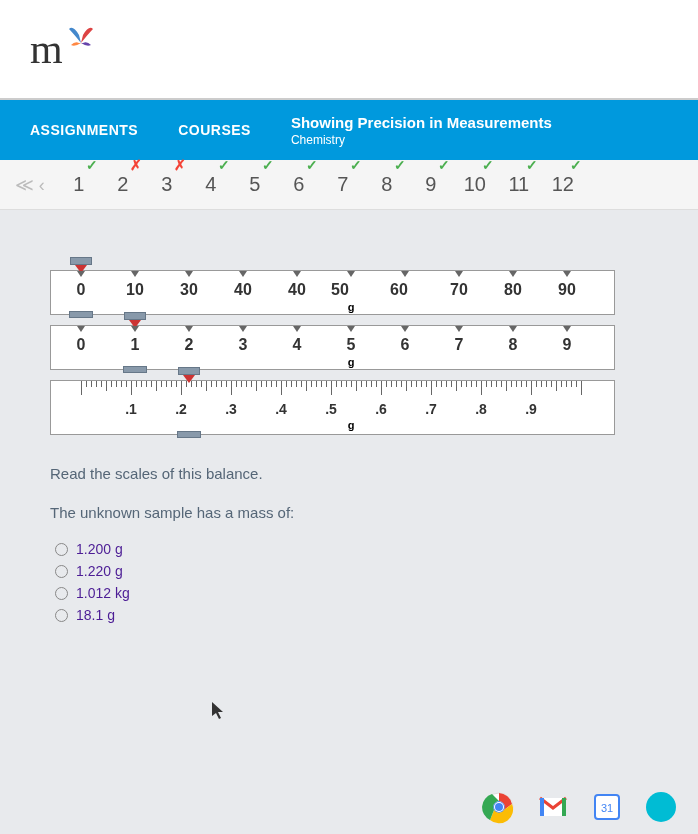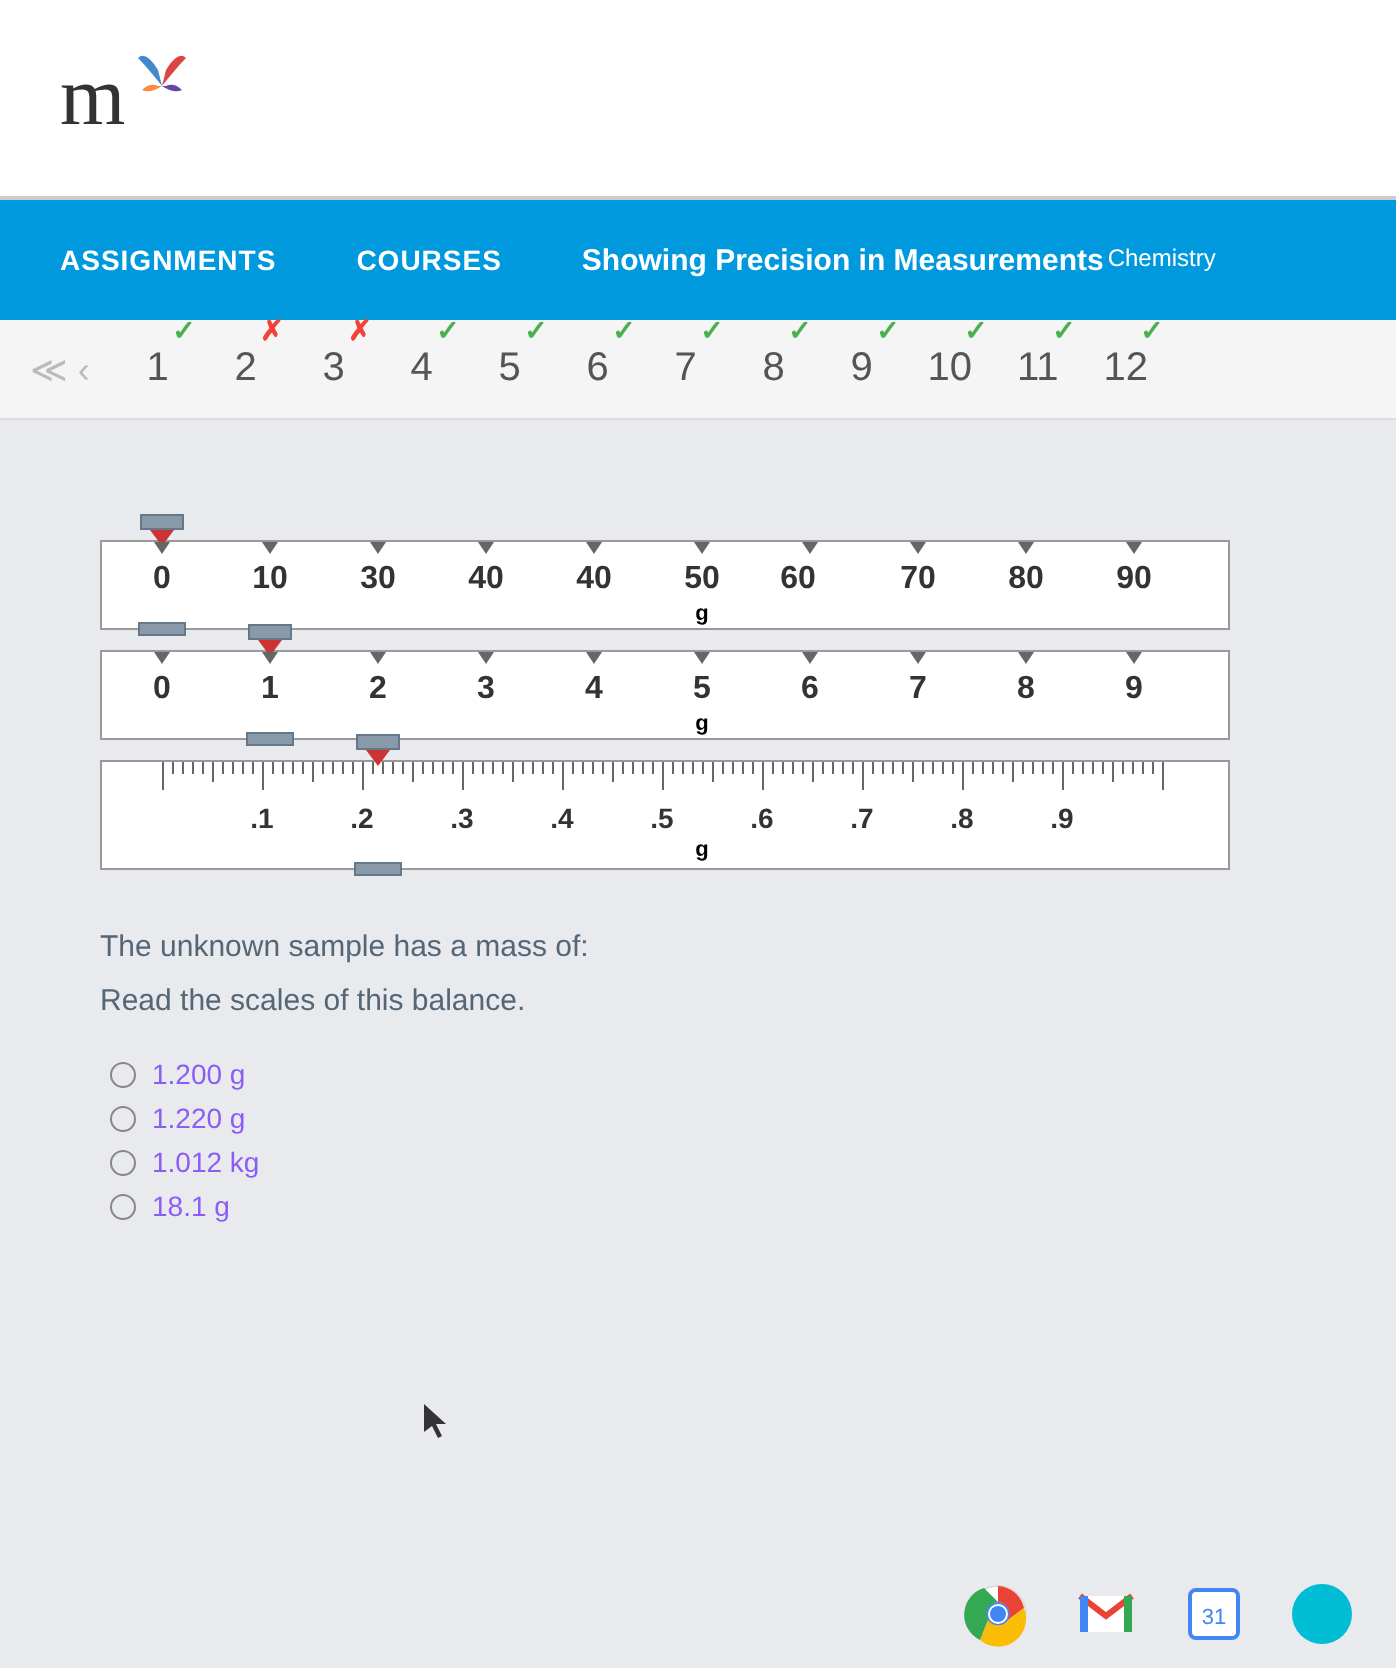--- a/index.html
+++ b/index.html
@@ -45,21 +45,21 @@
       gap: 40px;
       color: white;
     }
     .nav-tab {
       font-size: 14px;
       font-weight: bold;
       letter-spacing: 0.5px;
     }
     .nav-title {
       display: flex;
-      flex-direction: row;
+      flex-direction: column;
       gap: 2px;
     }
     .nav-title-main { font-size: 15px; font-weight: bold; }
     .nav-title-sub { font-size: 12px; }
     .progress-bar {
       background: #f5f5f5;
       height: 50px;
       display: flex;
       align-items: center;
       padding: 0 15px;
@@ -171,21 +171,21 @@
     }
     .options {
       margin-top: 15px;
       padding-left: 5px;
     }
     .option {
       display: flex;
       align-items: center;
       gap: 8px;
       margin-bottom: 6px;
-      color: #8b5cf6;
+      color: #4c1d95;
       font-size: 14px;
     }
     .radio {
       width: 13px;
       height: 13px;
       border: 1.5px solid #888;
       border-radius: 50%;
     }
     .cursor {
       position: absolute;
@@ -280,21 +280,21 @@
         <div class="tick tick-v" style="left: 408px; border-left: 4px solid transparent; border-right: 4px solid transparent; border-top: 6px solid rgb(102, 102, 102); width: 0px; background: none; transform: translateX(-50%);"></div>
         <div class="tick tick-v" style="left: 462px; border-left: 4px solid transparent; border-right: 4px solid transparent; border-top: 6px solid rgb(102, 102, 102); width: 0px; background: none; transform: translateX(-50%);"></div>
         <div class="tick tick-v" style="left: 516px; border-left: 4px solid transparent; border-right: 4px solid transparent; border-top: 6px solid rgb(102, 102, 102); width: 0px; background: none; transform: translateX(-50%);"></div>
       </div>
     <div id="scale1-labels" class="scale-labels">
         <span class="scale-label" style="left: 30px;">0</span>
         <span class="scale-label" style="left: 84px;">10</span>
         <span class="scale-label" style="left: 138px;">30</span>
         <span class="scale-label" style="left: 192px;">40</span>
         <span class="scale-label" style="left: 246px;">40</span>
-        <span class="scale-label" style="left: 300px;">50</span>
+        <span class="scale-label" style="left: 289px;">50</span>
         <span class="scale-label" style="left: 348px;">60</span>
         <span class="scale-label" style="left: 408px;">70</span>
         <span class="scale-label" style="left: 462px;">80</span>
         <span class="scale-label" style="left: 516px;">90</span>
       </div>
     <span class="scale-unit" style="left:300px;top:30px;">g</span>
     <div class="slider-track" style="left:30px;bottom:-4px;"></div>
   </div>
 
   <div class="scale">
@@ -447,22 +447,22 @@
         <span class="scale-label" style="left: 330px; font-size: 14px;">.6</span>
         <span class="scale-label" style="left: 380px; font-size: 14px;">.7</span>
         <span class="scale-label" style="left: 430px; font-size: 14px;">.8</span>
         <span class="scale-label" style="left: 480px; font-size: 14px;">.9</span>
       </div>
     <span class="scale-unit" style="left:300px;top:38px;">g</span>
     <div class="slider-track" style="left:138px;bottom:-4px;"></div>
   </div>
 
   <div class="question-text">
+    <p>Read the scales of this balance.</p>
     <p style="margin-top:12px;">The unknown sample has a mass of:</p>
-    <p>Read the scales of this balance.</p>
   </div>
 
   <div class="options" id="options">
       <div class="option">
         <div class="radio"></div>
         <span>1.200 g</span>
       </div>
       <div class="option">
         <div class="radio"></div>
         <span>1.220 g</span>

